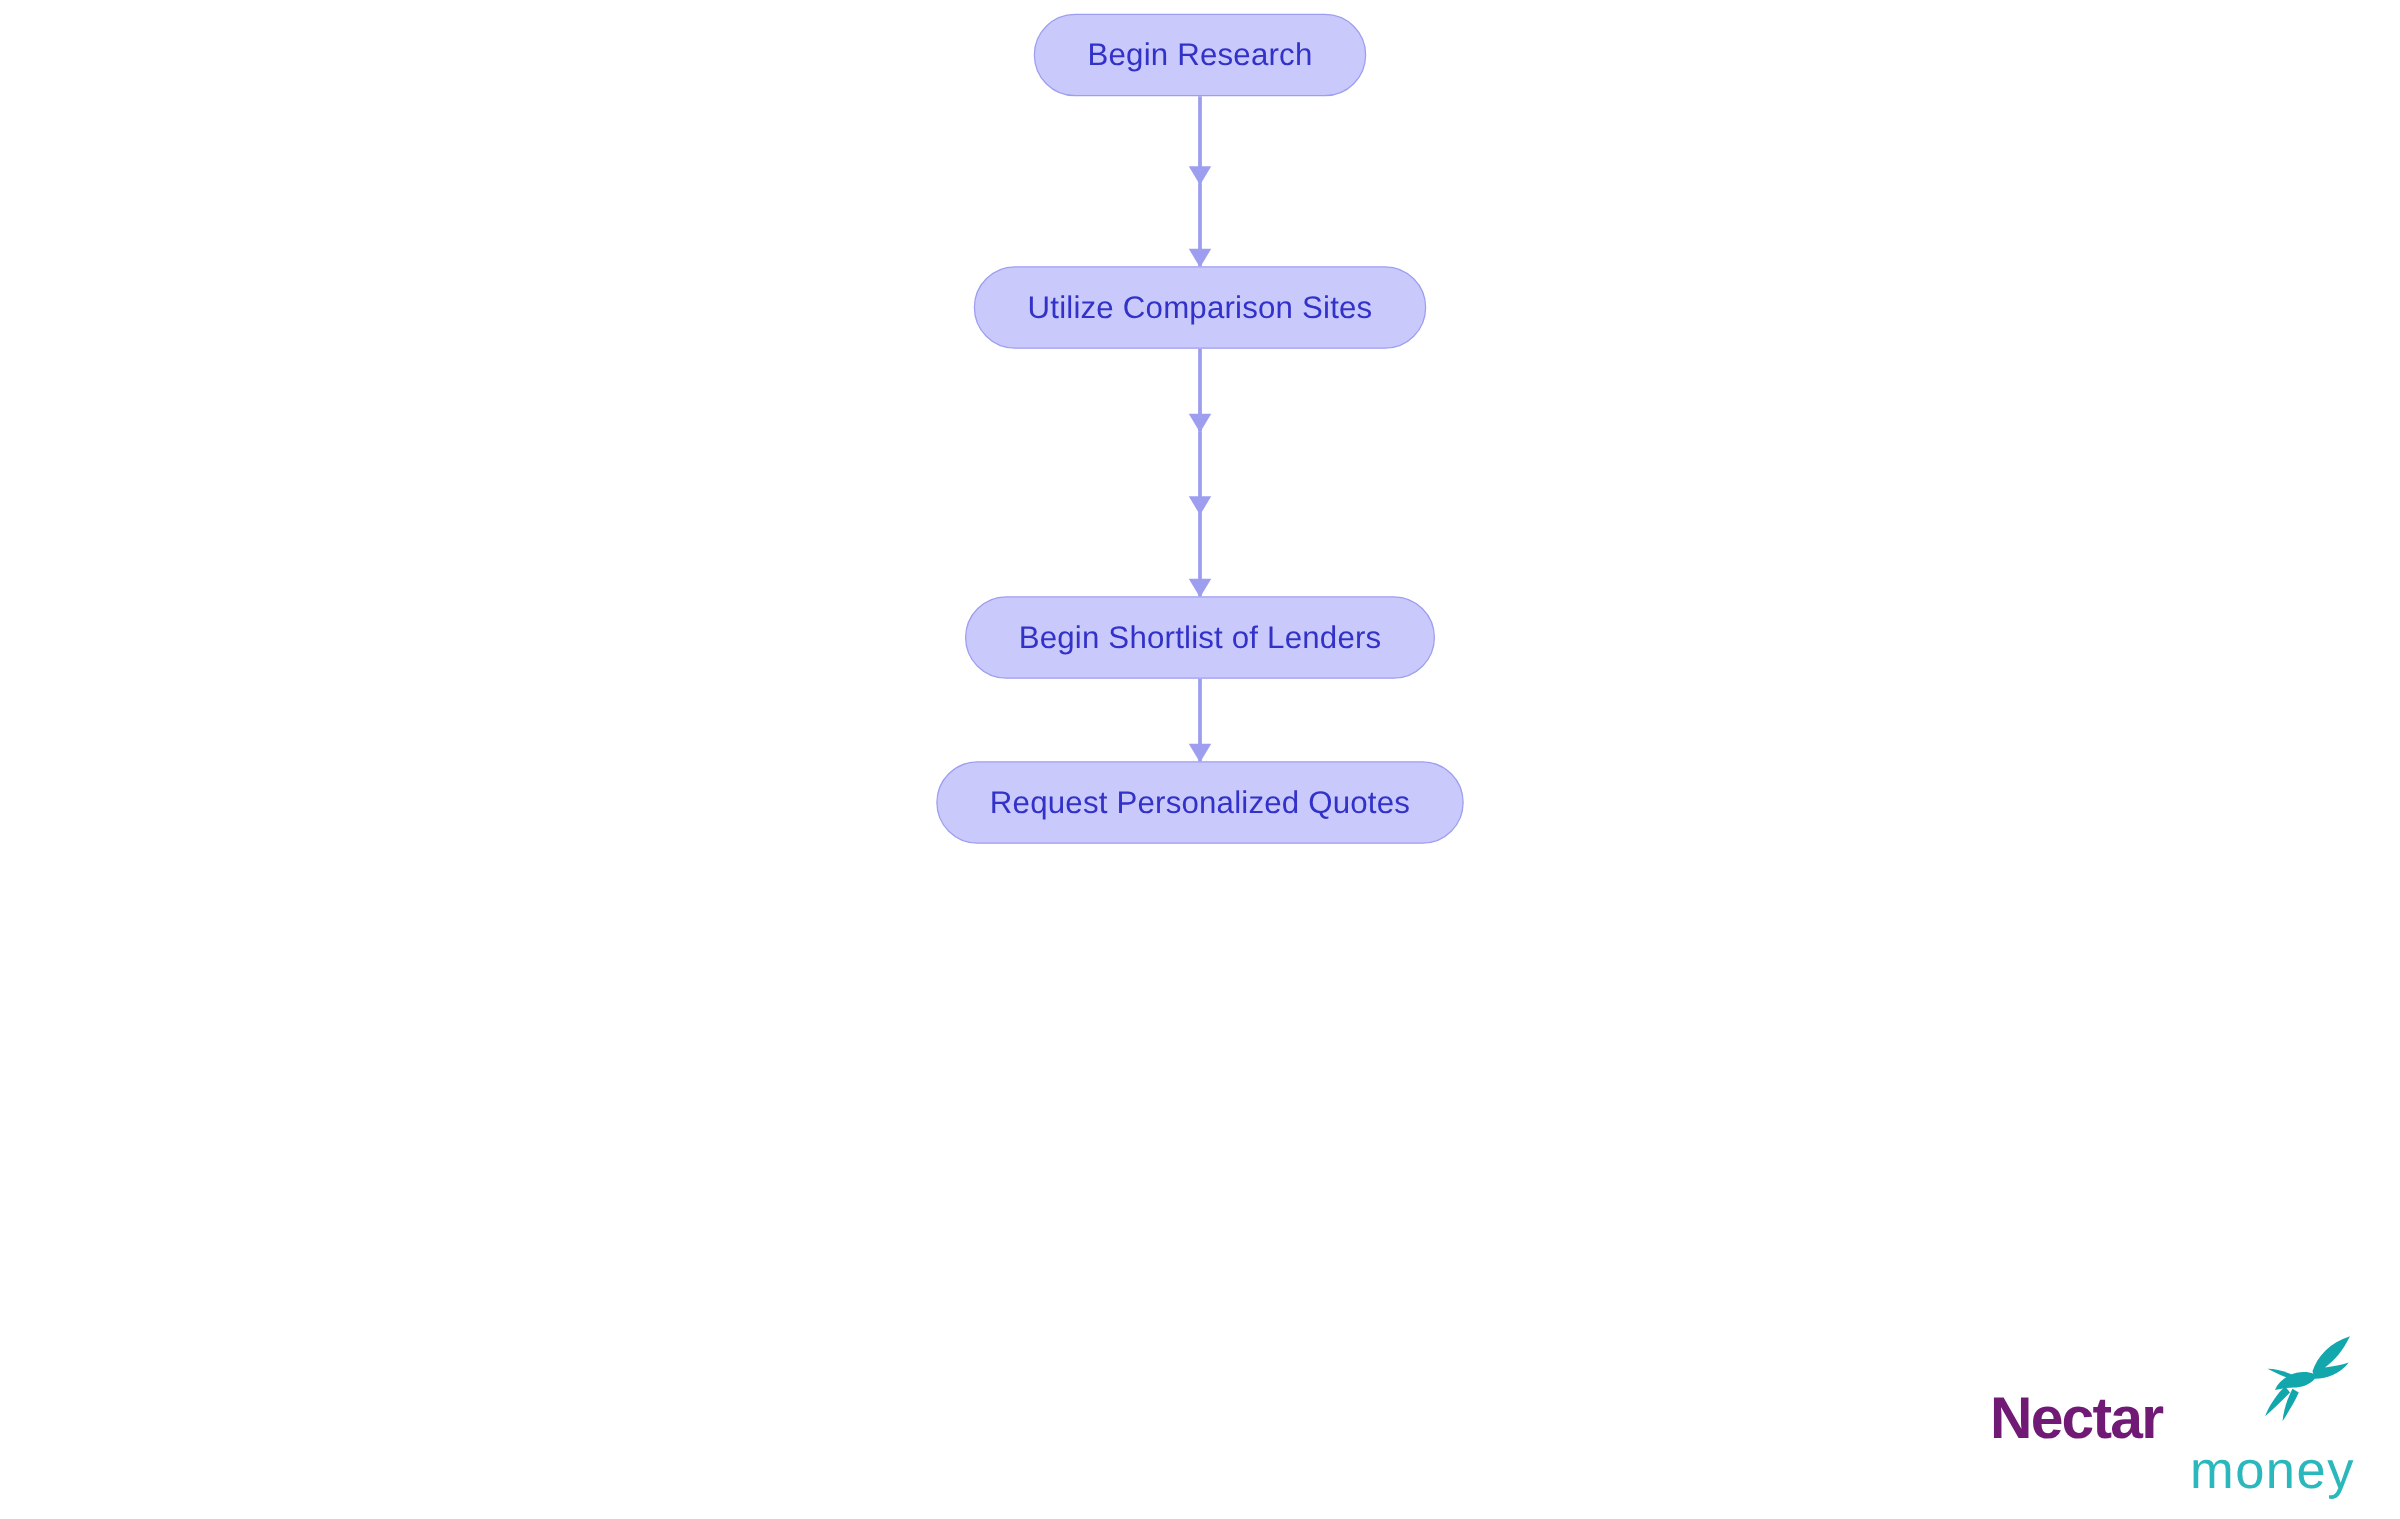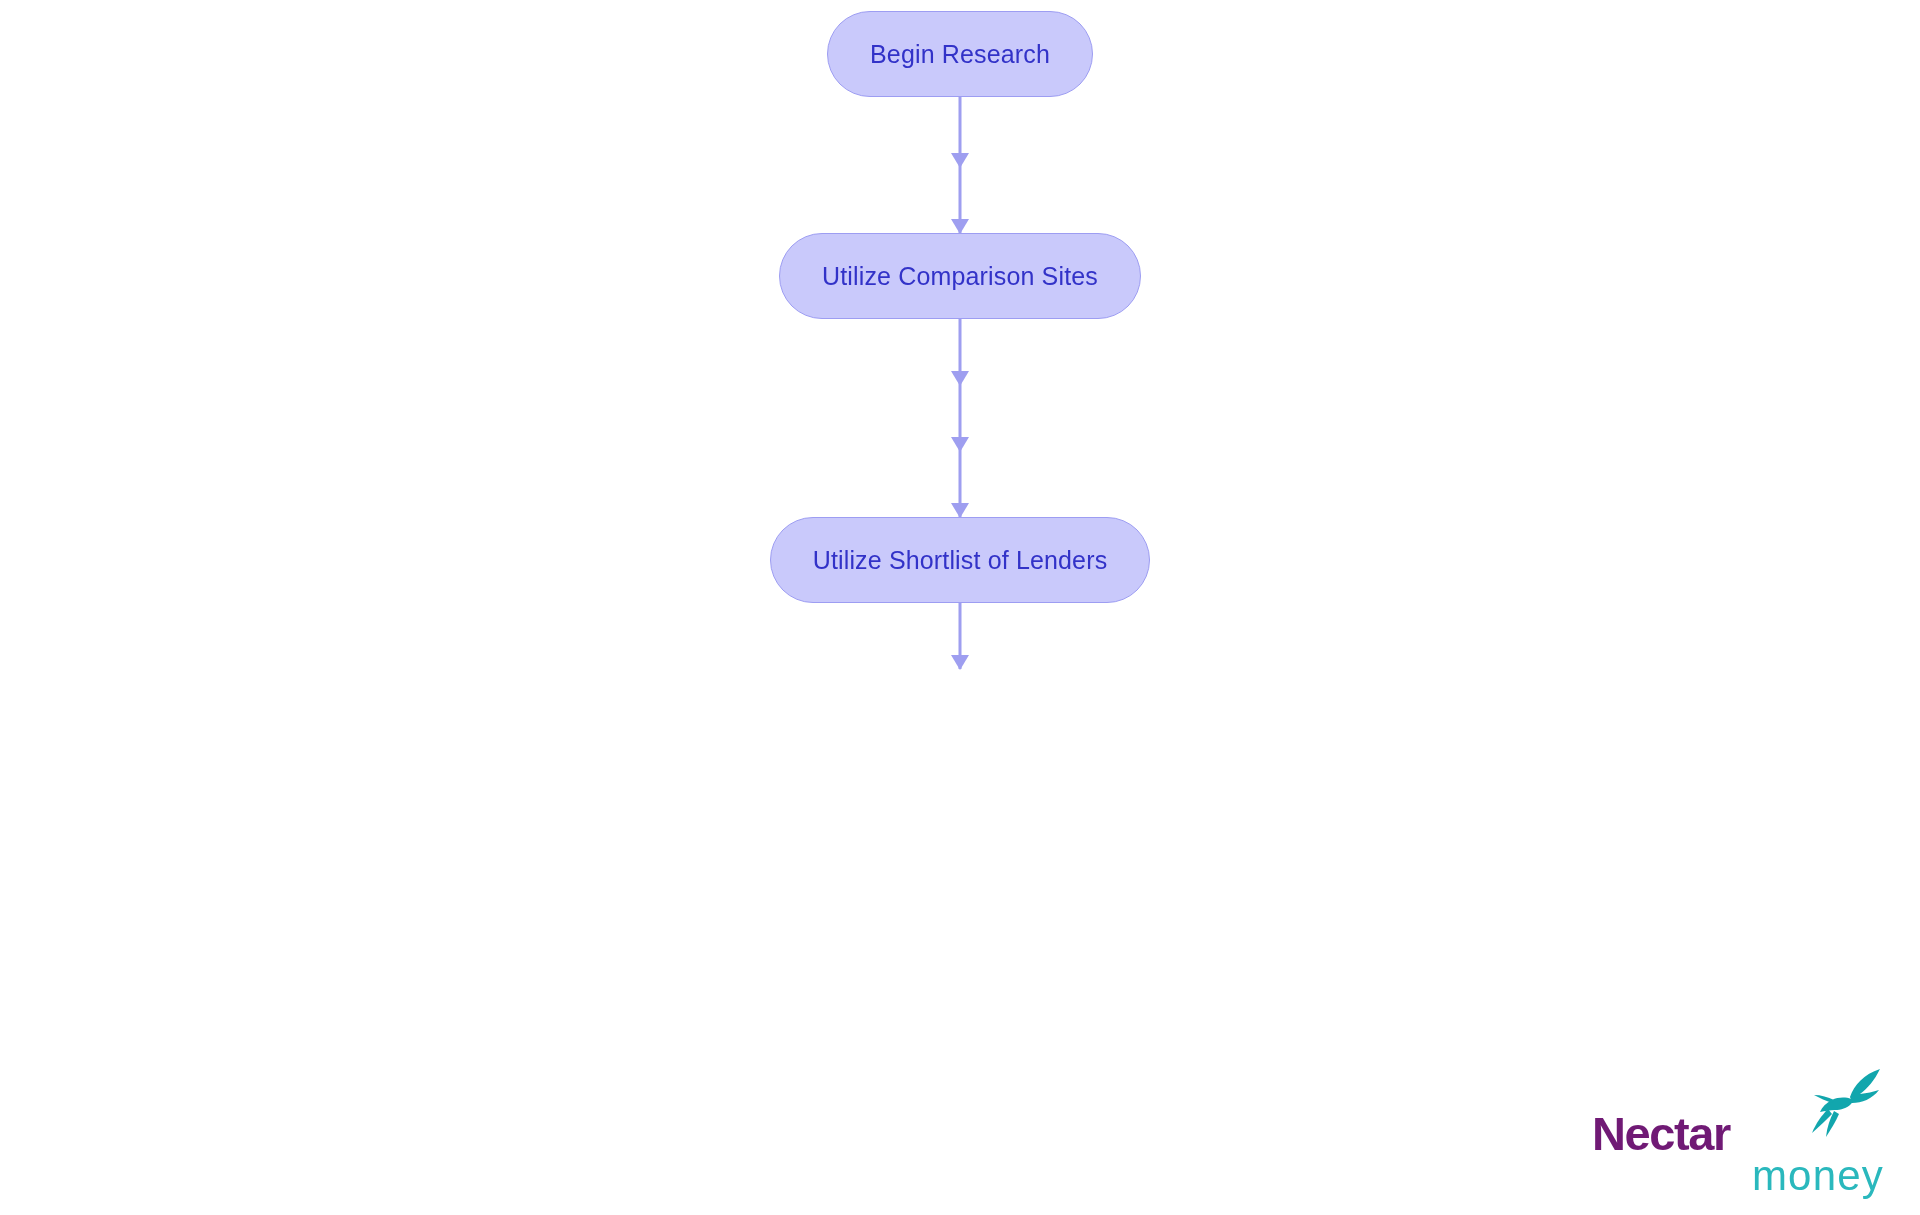--- a/index.html
+++ b/index.html
@@ -42,21 +42,21 @@
     border-radius: 999px;
     color: #3232c8;
     font-size: 25px;
     font-weight: 400;
     letter-spacing: 0.15px;
     line-height: 1;
     display: flex;
     align-items: center;
     justify-content: center;
     white-space: nowrap;
-    height: 86px;
+    height: 66px;
     padding: 0 42px;
   }
 
   .flow-node-label {
     display: block;
     pointer-events: none;
   }
 
   
   .flow-connector {
@@ -155,27 +155,30 @@
       <span class="conn-line"></span>
       <span class="conn-head"></span>
     </div>
 
     <div class="flow-connector" style="height:66px;">
       <span class="conn-line"></span>
       <span class="conn-head"></span>
     </div>
 
     <div class="flow-node">
-      <span class="flow-node-label">Utilize Shortlist of Lenders</span>
+      <span class="flow-node-label">Begin Shortlist of Lenders</span>
     </div>
     <div class="flow-connector" style="height:66px;">
       <span class="conn-line"></span>
       <span class="conn-head"></span>
     </div>
 
+    <div class="flow-node">
+      <span class="flow-node-label">Request Personalized Quotes</span>
+    </div>
 
   </div>
 
   <div id="brand-logo">
     <span class="brand-wordmark">Nectar</span>
     <svg class="brand-bird" viewBox="0 0 92 74" aria-hidden="true">
 
       <path d="M56 30 C60 18 70 7 86 2 C80 14 74 21 66 27 C73 26 79 25 85 23 C78 32 68 36 58 36 Z" fill="#12a6ad"></path>
 
       <path d="M57 32 C52 30 44 30 38 33 C32 36 28 40 26 45 C31 44 36 43 41 43 C47 43 53 41 57 37 C60 34 61 31 60 28 Z" fill="#12a6ad"></path>

